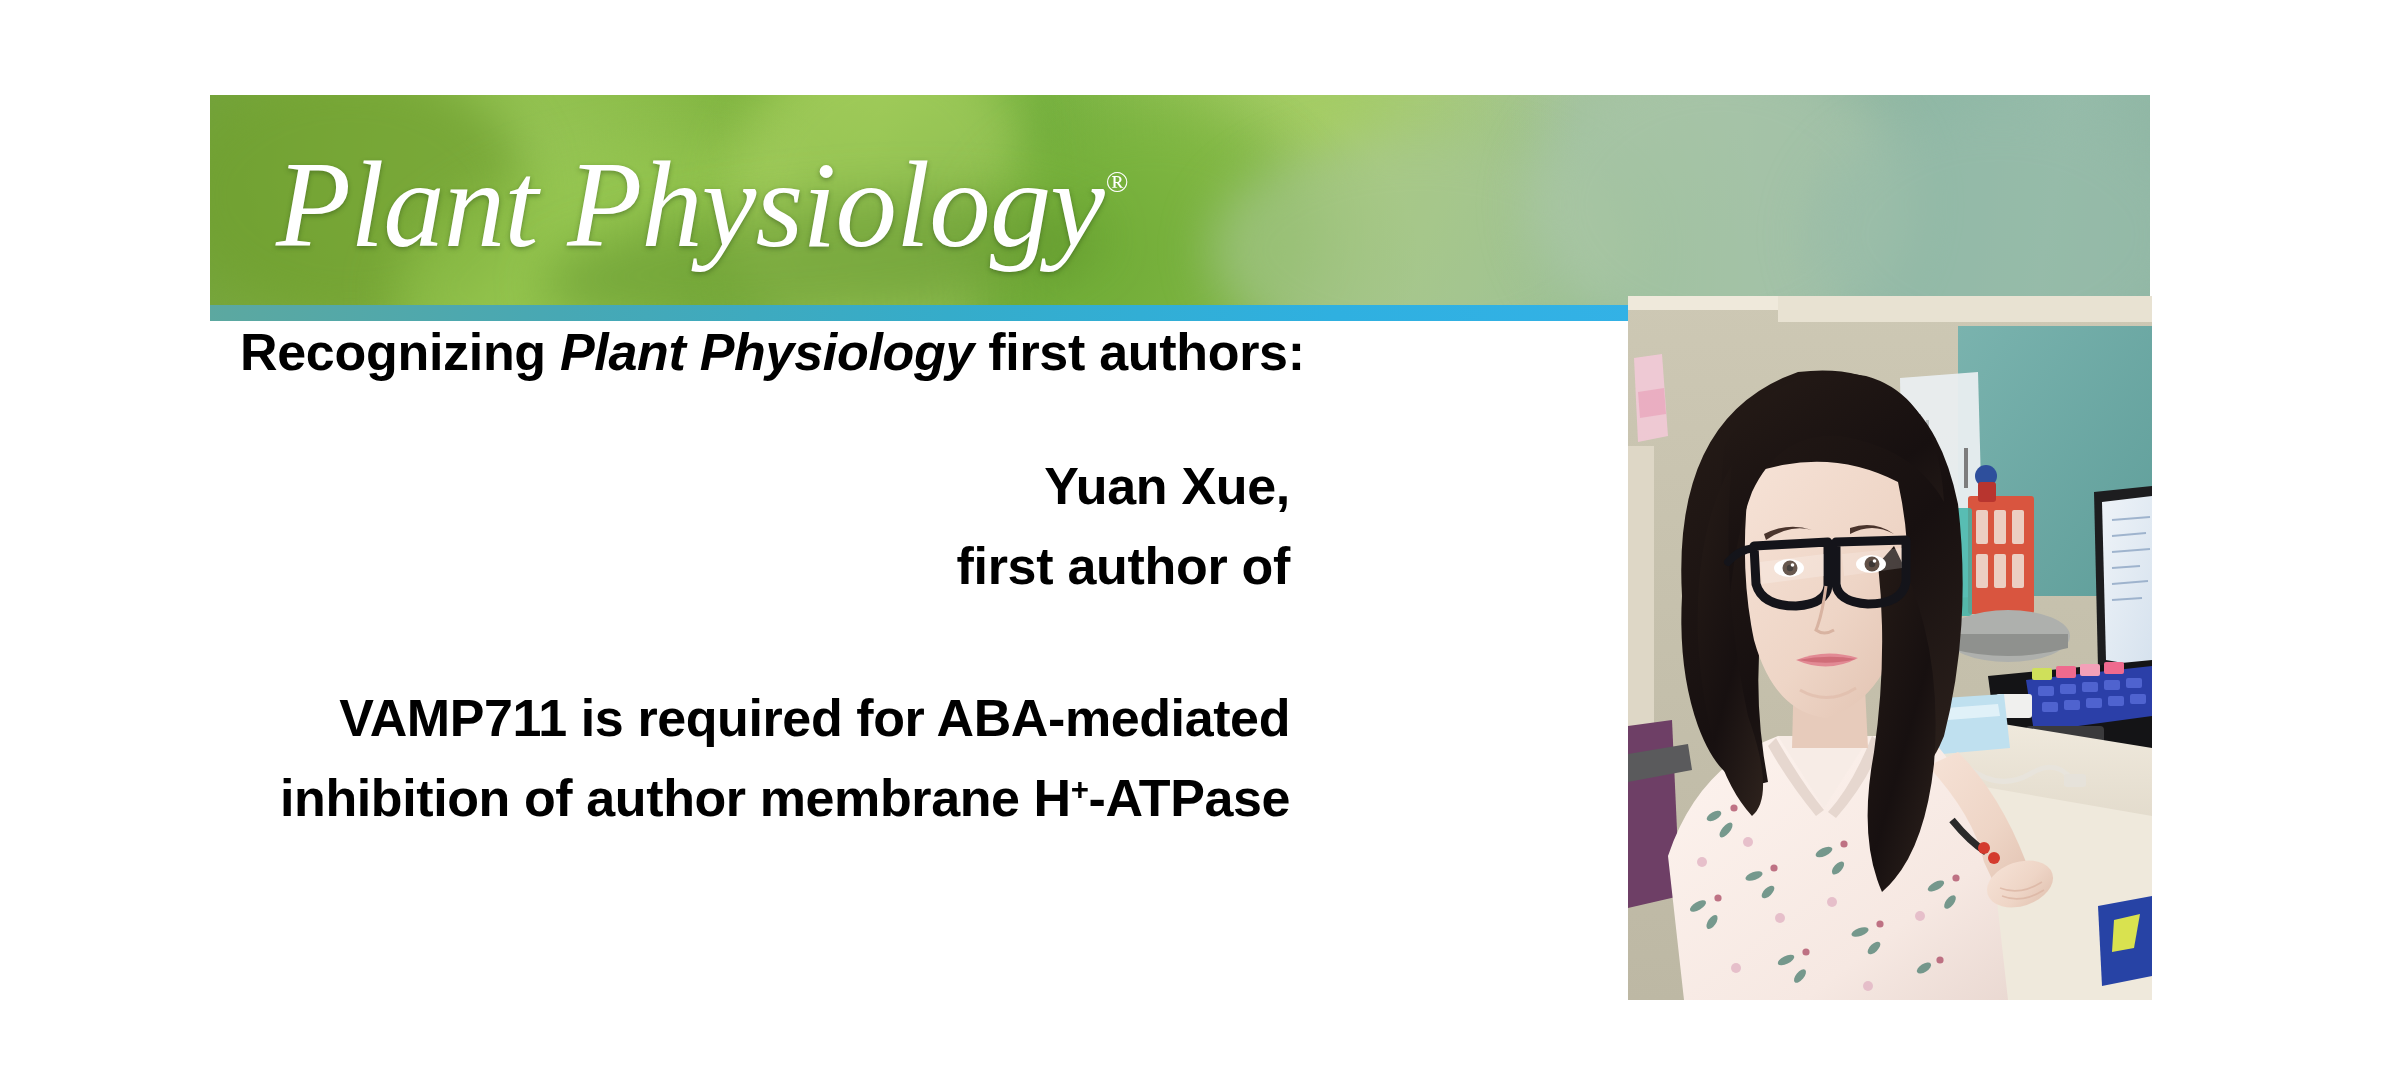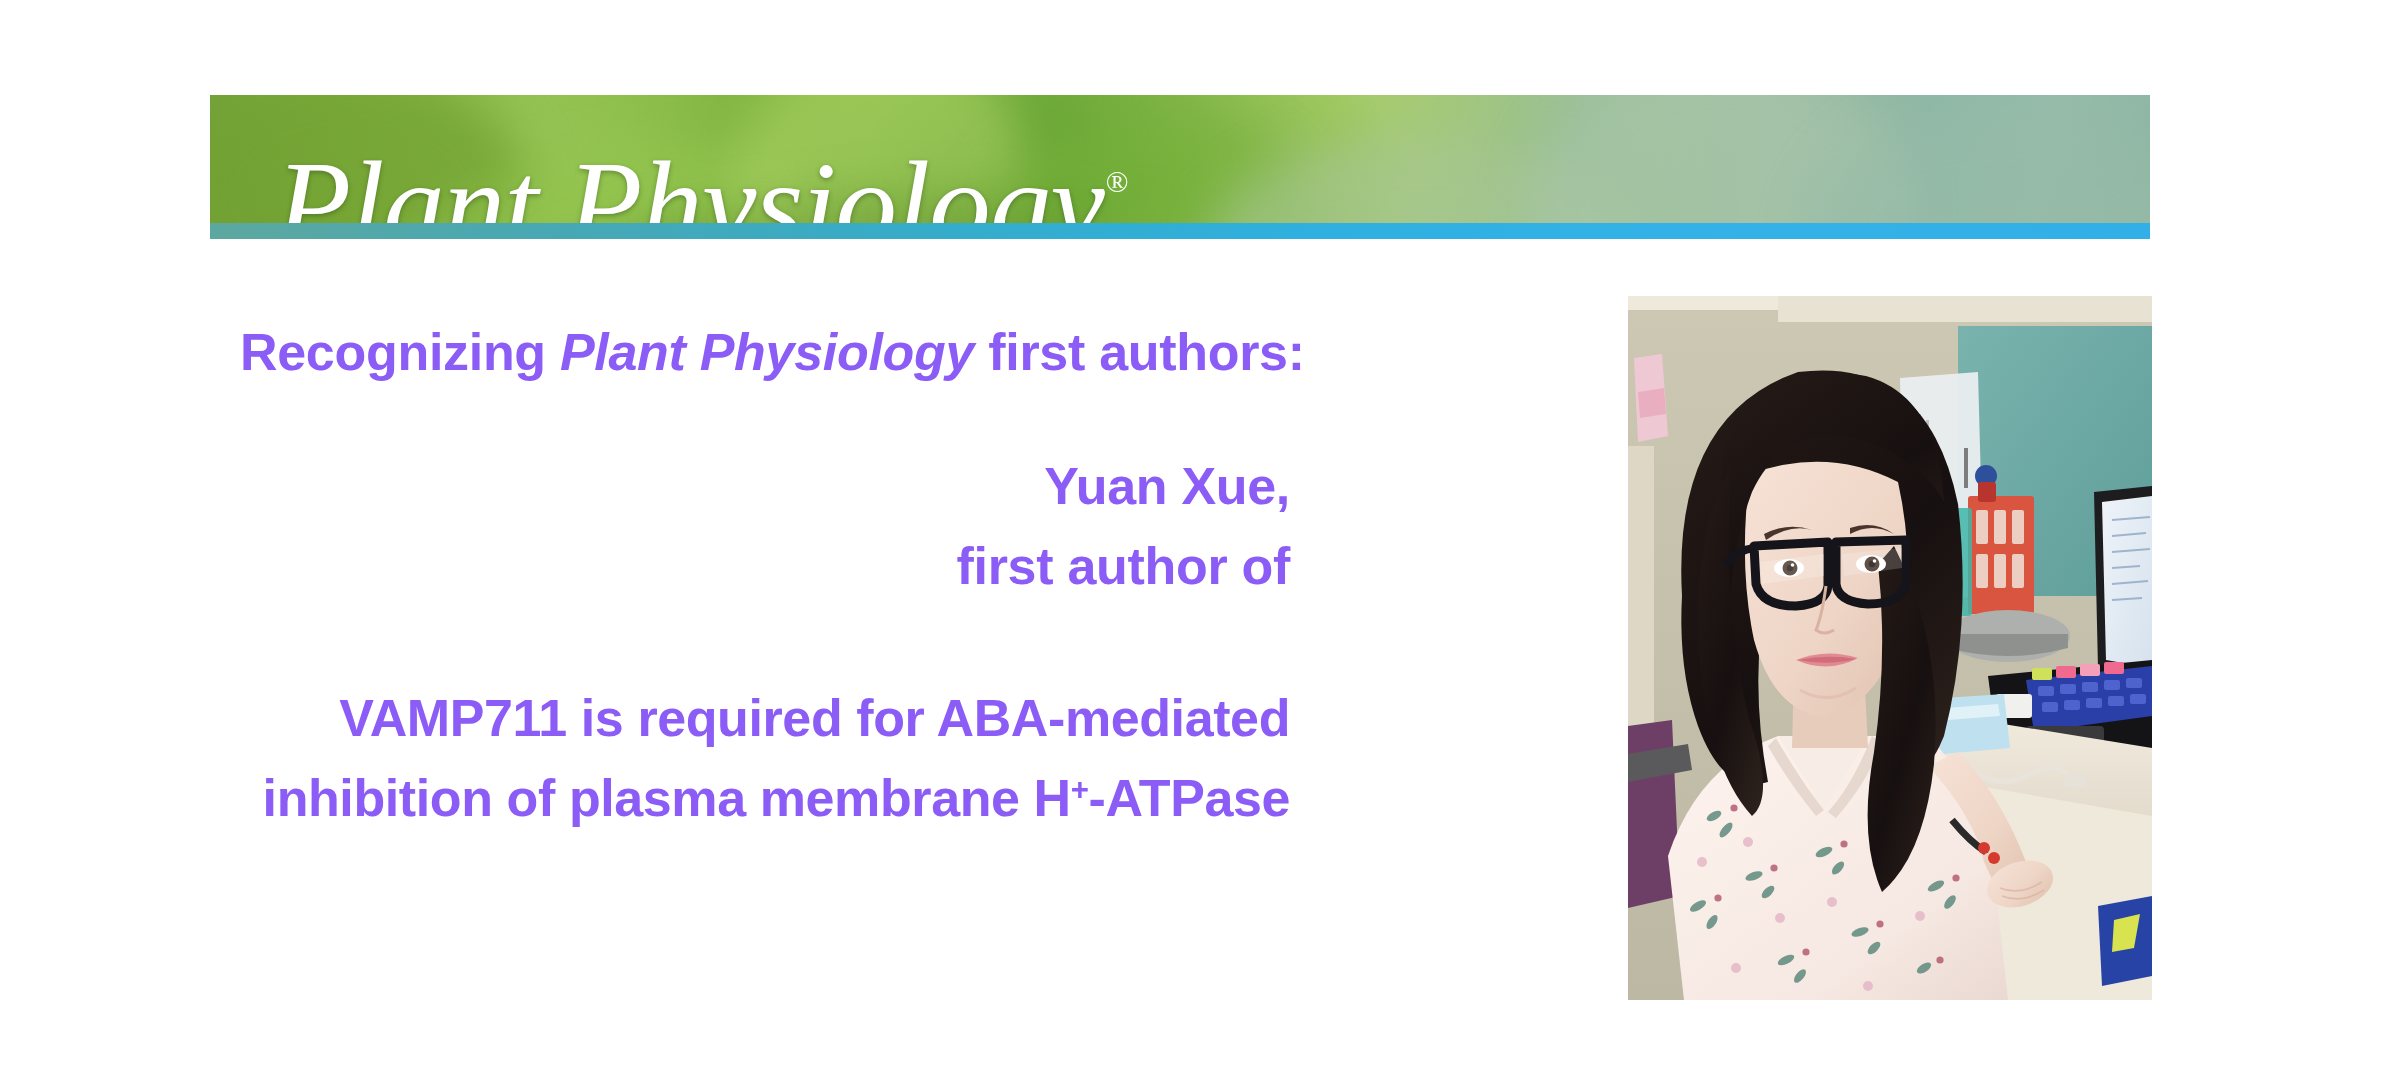--- a/index.html
+++ b/index.html
@@ -20,21 +20,21 @@
     height: 1088px;
     background: #ffffff;
   }
 
   
   .banner {
     position: absolute;
     left: 210px;
     top: 95px;
     width: 1940px;
-    height: 144px;
+    height: 226px;
     overflow: hidden;
     background: #ec4899;
   }
   .banner-bg {
     position: absolute;
     inset: 0;
     background:
       radial-gradient(ellipse 420px 260px at 16% 26%, rgba(150,196,86,0.95) 0%, rgba(120,172,58,0.0) 70%),
       radial-gradient(ellipse 520px 300px at 43% 72%, rgba(86,150,40,0.85) 0%, rgba(86,150,40,0.0) 72%),
       radial-gradient(ellipse 380px 420px at 57% 20%, rgba(168,208,96,0.85) 0%, rgba(168,208,96,0.0) 70%),
@@ -106,21 +106,21 @@
       #34b2e8 78%,
       #32afe6 100%);
   }
 
   
   .text-column {
     position: absolute;
     left: 150px;
     top: 320px;
     width: 1330px;
-    color: #8b5cf6;
+    color: #000000;
   }
   .intro-line {
     font-size: 52px;
     font-weight: bold;
     line-height: 64px;
     letter-spacing: -0.3px;
     text-align: left;
     margin-left: 90px;
     white-space: nowrap;
   }
@@ -197,21 +197,21 @@
 
     <div class="intro-line"><span>Recognizing </span><span class="journal">Plant Physiology</span><span> first authors:</span></div>
 
     <div class="author-block">
       <div class="author-name">Yuan Xue,</div>
       <div class="author-role">first author of</div>
     </div>
 
     <div class="article-title">
       <div>VAMP711 is required for ABA-mediated</div>
-      <div><span>inhibition of plasma membrane H</span><sup>+</sup><span>-ATPase</span></div>
+      <div><span>inhibition of author membrane H</span><sup>+</sup><span>-ATPase</span></div>
     </div>
 
   </div>
 
   <div class="photo-frame">
     <svg class="photo-svg" viewBox="0 0 524 704" preserveAspectRatio="xMidYMid slice">
       <defs>
         <linearGradient id="wallG" x1="0" y1="0" x2="0" y2="1">
           <stop offset="0%" stop-color="#cdc8b4"></stop>
           <stop offset="100%" stop-color="#bdb8a4"></stop>

